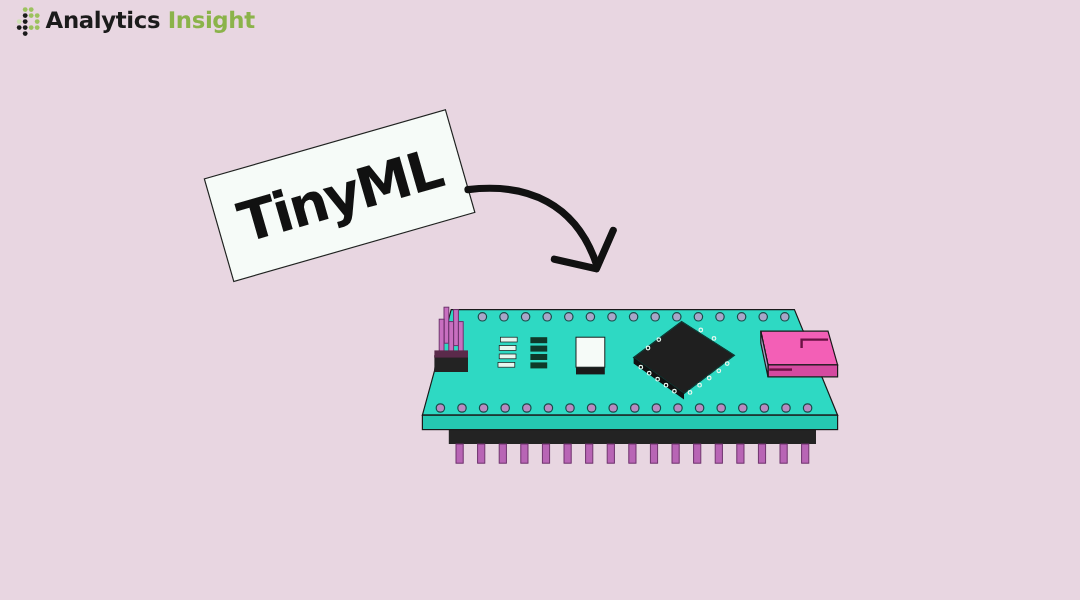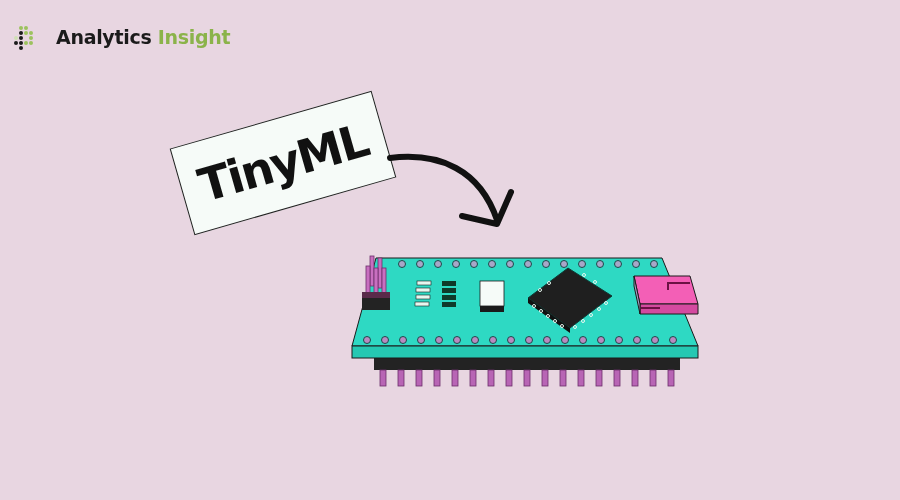--- a/index.html
+++ b/index.html
@@ -1,17 +1,17 @@
 <!DOCTYPE html>
 <html><head>
 <meta charset="utf-8">
 <style>
   html, body { margin:0; padding:0; }
   body { width:900px; height:500px; overflow:hidden; background:#e8d6e1; position:relative; font-family:"Liberation Sans", sans-serif; }
-  .logo { position:absolute; left:12px; top:24px; display:flex; align-items:center; gap:18px; }
+  .logo { position:absolute; left:12px; top:4px; display:flex; align-items:center; gap:0; }
   .logo-text { font-family:"DejaVu Sans", sans-serif; font-weight:bold; font-size:19px; letter-spacing:-0.3px; }
   .logo-text .a { color:#1b1b1b; }
   .logo-text .b { color:#8bb34a; }
   .label-card { position:absolute; left:178px; top:118px; width:208px; height:88px; background:#f6fbf8; border:1.5px solid #222; transform:rotate(-16deg); transform-origin:center; display:flex; align-items:center; justify-content:center; }
   .label-text { font-family:"DejaVu Sans", sans-serif; font-weight:bold; font-size:46px; color:#111; letter-spacing:-2px; }
   svg.scene { position:absolute; left:0; top:0; }
 </style>
 </head>
 <body>
 

